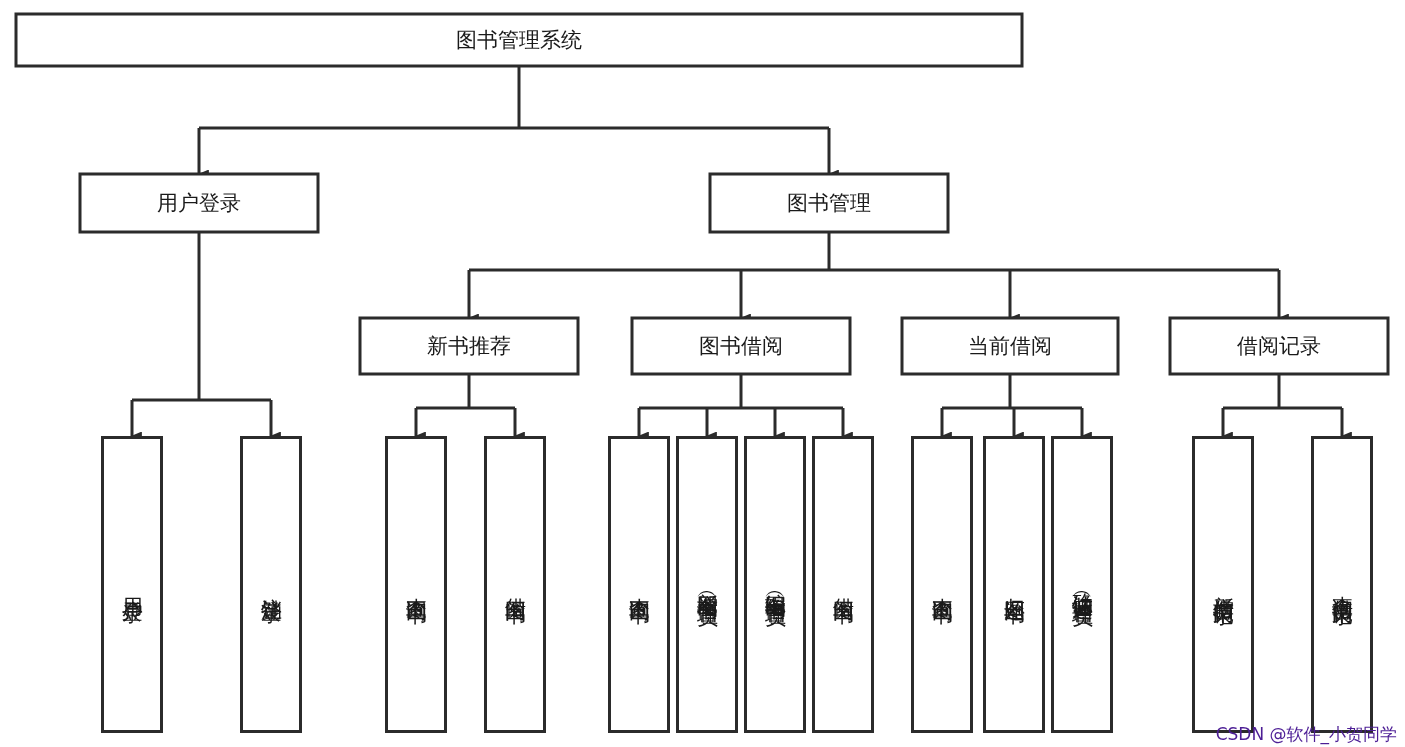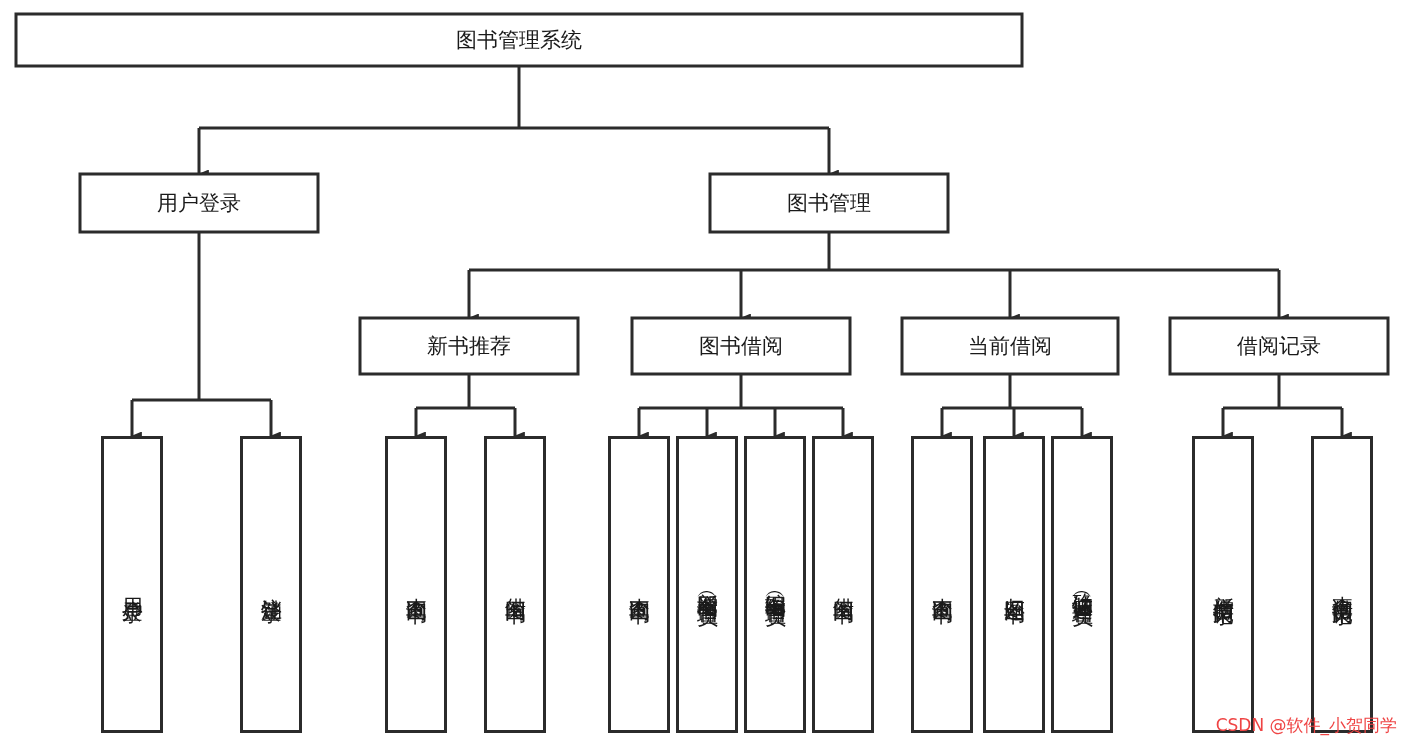--- a/index.html
+++ b/index.html
@@ -35,24 +35,24 @@
     box-sizing:border-box;
     border:3px solid #2b2b2b;
     background:#ffffff;
     display:flex;
     align-items:center;
     justify-content:center;
     overflow:hidden;
   }
   .watermark{
     position:absolute;
-    right:8px;bottom:10px;
+    right:8px;bottom:1px;
     font-family:"DejaVu Sans","Liberation Sans",sans-serif;
     font-size:17px;
-    color:#ef4444;
+    color:#4c1d95;
     white-space:nowrap;
     pointer-events:none;
   }
 </style>
 </head>
 <body>
 
 <div id="diagram-root">
 
   <svg id="flow" viewBox="0 0 1405 747" xmlns="http://www.w3.org/2000/svg">

